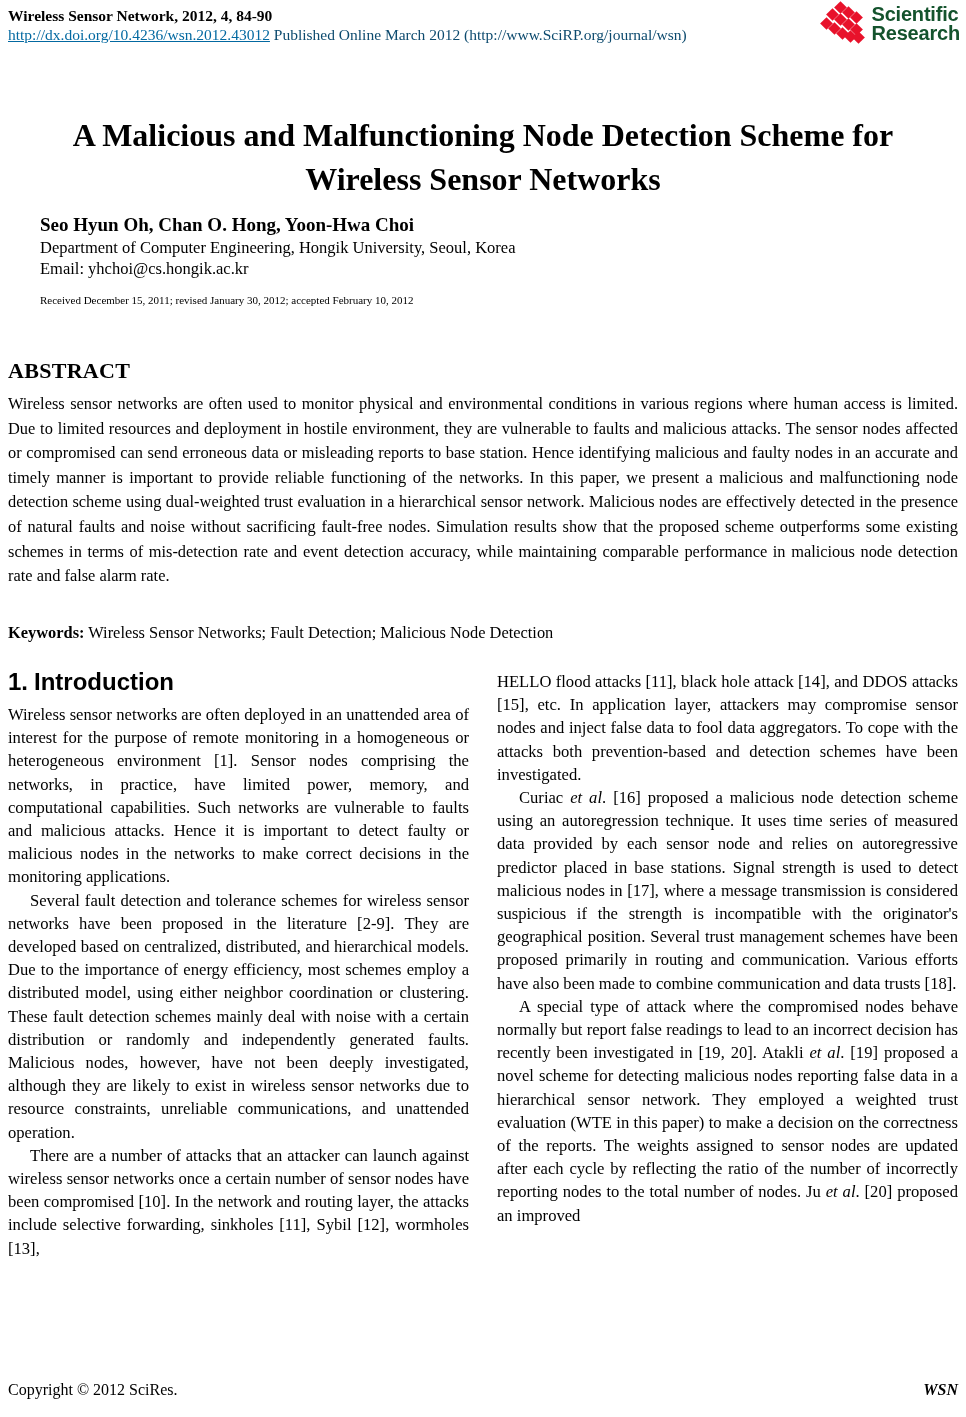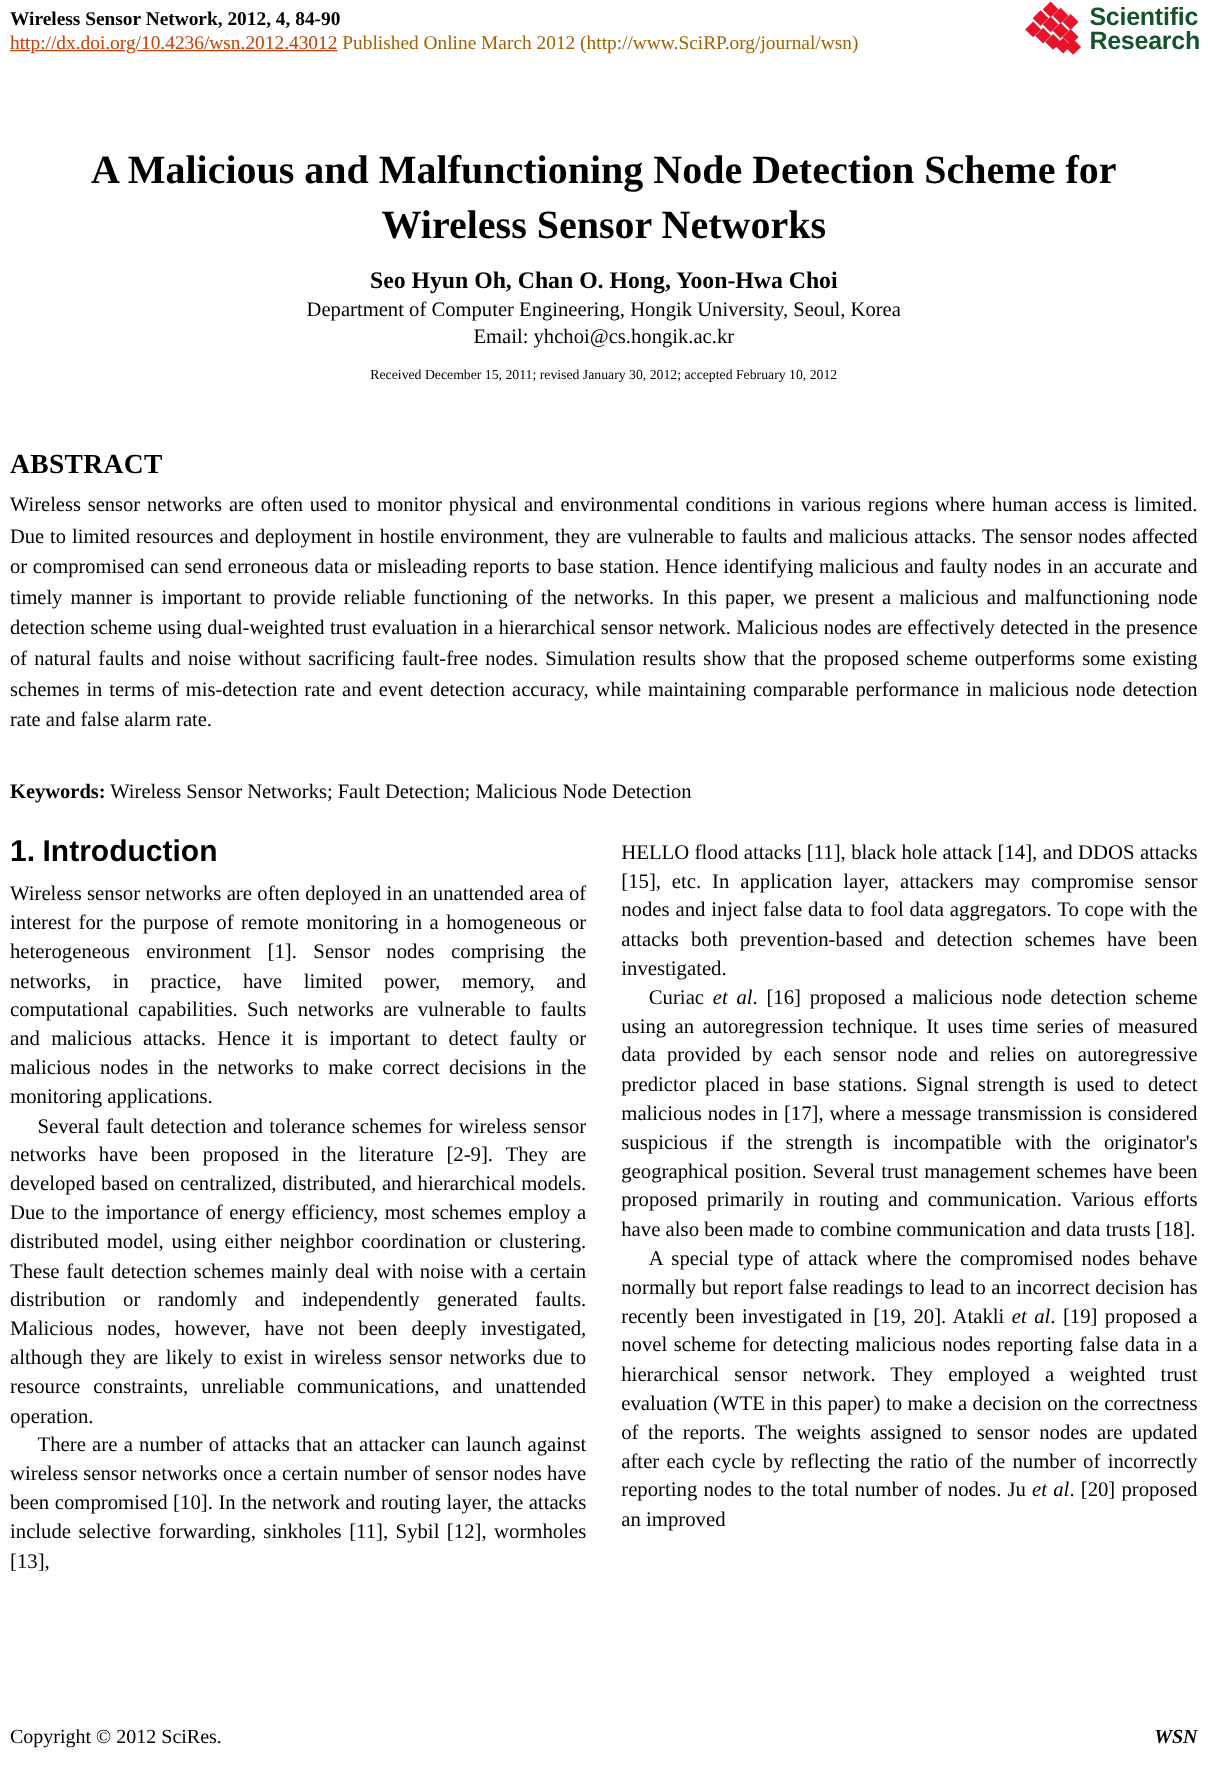--- a/index.html
+++ b/index.html
@@ -39,23 +39,23 @@
   }
   .mast-issue {
     font-weight: bold;
   }
   .mast-line2 {
     font-size: 15.5px;
     line-height: 19px;
     white-space: nowrap;
   }
   .doi-link {
-    color: #c2410c;
-  }
-  .pub-info { color: #a16207; }
+    color: #0369a1;
+  }
+  .pub-info { color: #0c4a6e; }
 
   
   .logo {
     position: absolute;
     right: 6px;
     top: 2px;
     display: flex;
     align-items: center;
     gap: 4px;
   }
@@ -93,21 +93,21 @@
     font-weight: bold;
     line-height: 44px;
     font-family: "Liberation Serif", serif;
   }
   
   .authors-block {
     position: absolute;
     left: 40px;
     right: 40px;
     top: 212px;
-    text-align: center;
+    text-align: left;
   }
   .authors {
     font-size: 19px;
     font-weight: bold;
     line-height: 25px;
   }
   .affiliation {
     font-size: 16.5px;
     line-height: 21px;
   }

